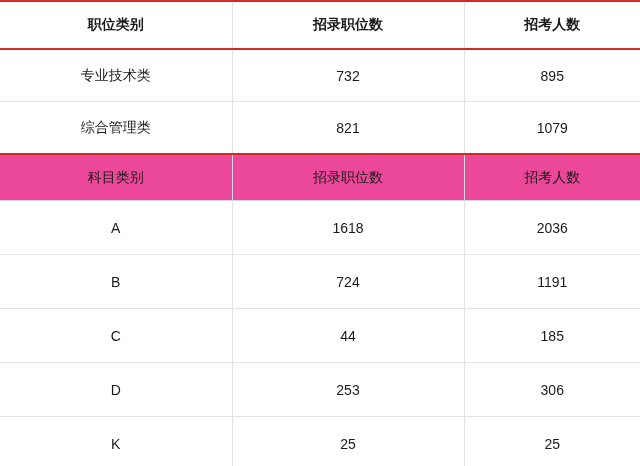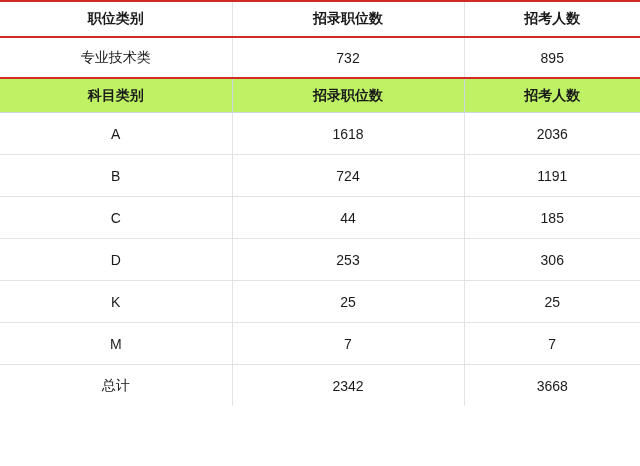--- a/index.html
+++ b/index.html
@@ -28,21 +28,21 @@
   table.data-table col.c1 { width: 232px; }
   table.data-table col.c2 { width: 232px; }
   table.data-table col.c3 { width: 176px; }
 
   table.data-table th,
   table.data-table td {
     text-align: center;
     vertical-align: middle;
     font-size: 14px;
     color: #1a1a1a;
-    padding: 1px;
+    padding: 7px;
   }
 
   
   .t1 th {
     height: 32px;
     font-weight: bold;
     font-size: 15px;
     background: #ffffff;
     border-bottom: 2px solid #d12b28;
     border-top: 2px solid #d12b28;
@@ -61,23 +61,23 @@
     border-right: 1px solid #e3e3e3;
   }
   .t1 th:last-child { border-right: none; }
 
   
   .t2 {
     margin-top: 0;
   }
   .t2 th {
     height: 31px;
-    font-weight: bold;
+    font-weight: normal;
     font-size: 15px;
-    background: #bef264;
+    background: #ec4899;
     border-bottom: 1px solid #ccd6e2;
     border-right: 1px solid #ccd6e2;
   }
   .t2 th:last-child { border-right: none; }
   .t2 td {
     height: 39px;
     font-weight: normal;
     border-bottom: 1px solid #e3e3e3;
     border-right: 1px solid #e3e3e3;
   }
@@ -102,20 +102,25 @@
         <th>职位类别</th>
         <th>招录职位数</th>
         <th>招考人数</th>
       </tr>
     </thead>
     <tbody>
       <tr>
         <td>专业技术类</td>
         <td>732</td>
         <td>895</td>
+      </tr>
+      <tr>
+        <td>综合管理类</td>
+        <td>821</td>
+        <td>1079</td>
       </tr>
     </tbody>
   </table>
 
   <table class="data-table t2">
     <colgroup>
         <col class="c1">
         <col class="c2">
         <col class="c3">
       </colgroup>

